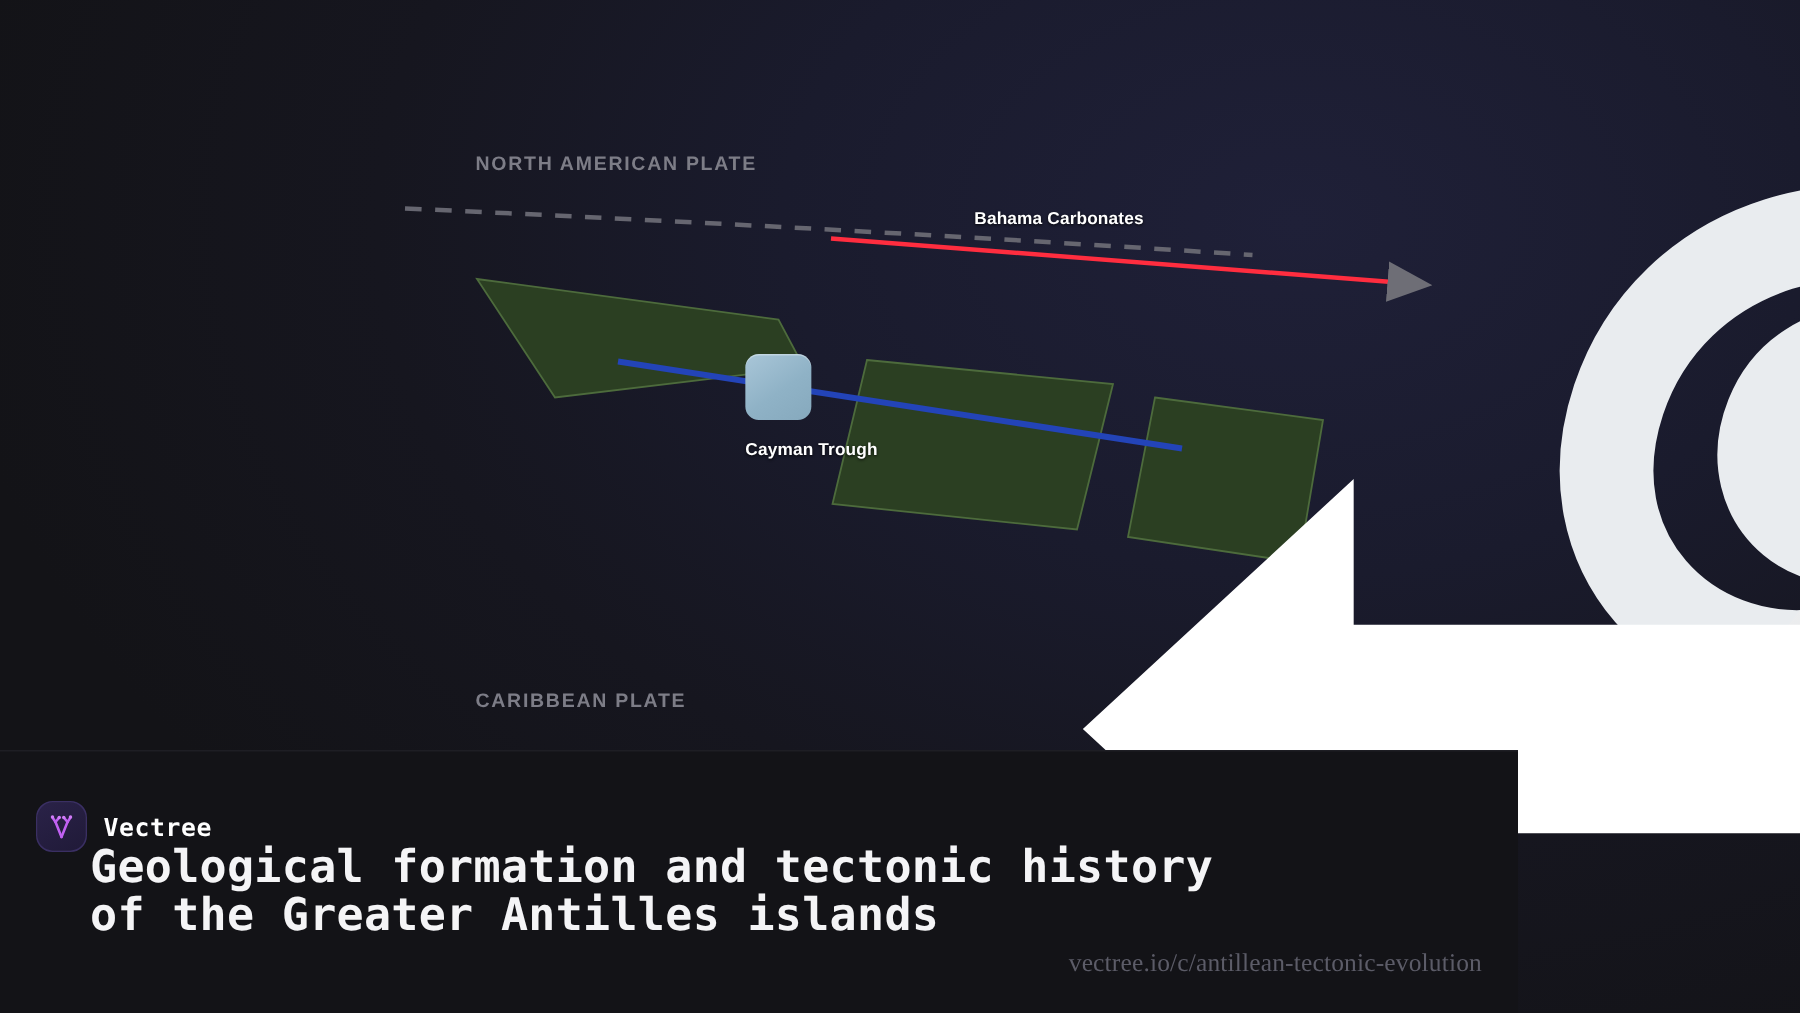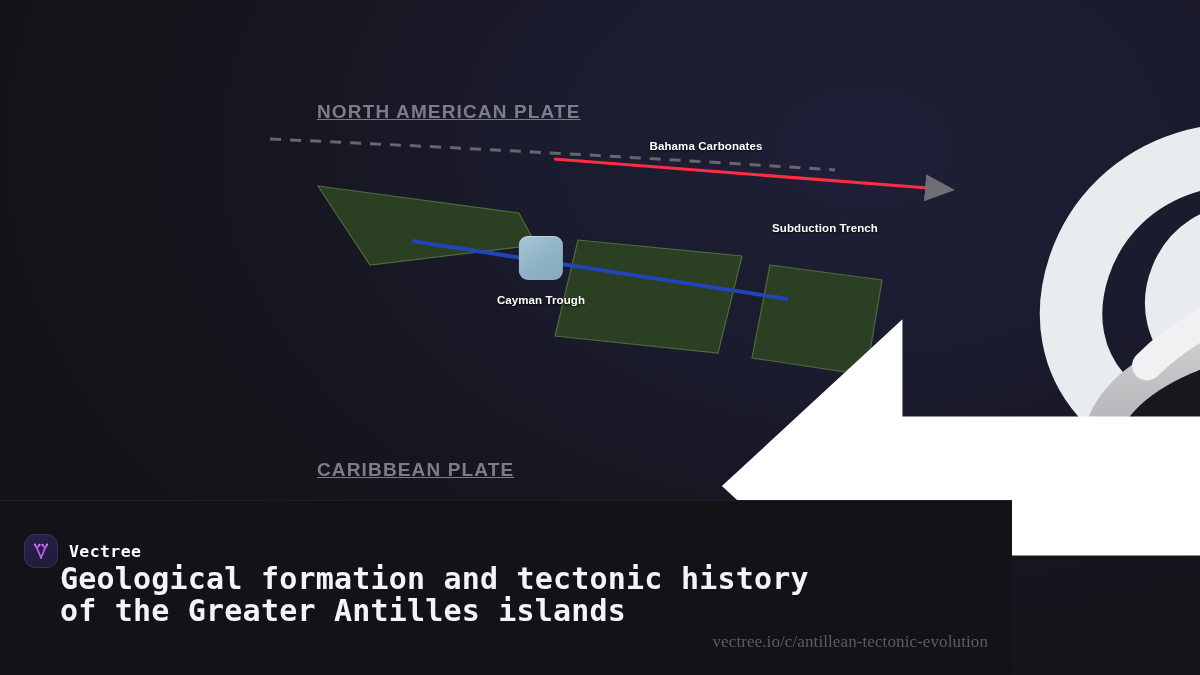--- a/index.html
+++ b/index.html
@@ -23,36 +23,35 @@
     position: absolute;
     left: 0; top: 0;
     width: 1200px; height: 500px;
   }
   #scene svg { position: absolute; left: 0; top: 0; width: 1200px; height: 500px; }
 
   
   .plate-caption {
     position: absolute;
     color: #7d7d87;
-    font-size: 19px;
+    font-size: 13px;
     font-weight: bold;
     letter-spacing: 1.15px;
     white-space: nowrap;
     font-family: "Liberation Sans", sans-serif;
-    text-decoration: underline;
   }
   #cap-north { left: 317px; top: 101px; }
   #cap-carib { left: 317px; top: 459px; }
 
   
   .feature {
     position: absolute;
     display: flex;
     flex-direction: column;
-    align-items: center;
+    align-items: flex-start;
     transform: translate(-50%, 0);
     white-space: nowrap;
   }
   .feature .glyph {
     font-size: 34px;
     line-height: 1;
     height: 42px;
     display: flex;
     align-items: center;
     justify-content: center;
@@ -170,30 +169,20 @@
         <svg width="48" height="44" viewBox="0 0 48 44">
           <path d="M33 8 C23 2 12 6 9 15 C6 24 13 31 21 30 C29 29 33 22 30 16 C27 11 20 11 18 16 C16 21 21 25 25 22" fill="none" stroke="#e9ecef" stroke-width="5.5" stroke-linecap="round"></path>
           <path d="M34 9 C42 14 44 24 38 31 C32 38 21 38 16 32" fill="url(#shellG)" stroke="#e4e7ea" stroke-width="3.5" stroke-linejoin="round"></path>
           <path d="M31 20 C36 22 37 28 33 31 C29 34 24 32 23 28 C22 24 27 19 31 20 Z" fill="#f6c79a"></path>
         </svg>
       </div>
       <div class="flabel">Bahama Carbonates</div>
     </div>
 
 
-    <div class="feature" style="left:825px; top:178px;">
-      <div class="glyph">
-        <svg width="52" height="40" viewBox="0 0 52 40">
-          <ellipse cx="26" cy="21" rx="23" ry="11" fill="url(#holeG)"></ellipse>
-          <ellipse cx="26" cy="22" rx="20.5" ry="9" fill="#17171c"></ellipse>
-          <path d="M8 15 C13 10 21 8 28 9" fill="none" stroke="#f1f1f3" stroke-width="2.4" stroke-linecap="round"></path>
-        </svg>
-      </div>
-      <div class="flabel">Subduction Trench</div>
-    </div>
 
     <div class="feature" style="left:541px; top:236px;">
       <div class="glyph" style="height:44px;">
         <div class="chip">
           <svg width="30" height="18" viewBox="0 0 30 18">
             <path d="M8 3 L1.5 9 L8 15 L8 11.5 L22 11.5 L22 15 L28.5 9 L22 3 L22 6.5 L8 6.5 Z" fill="#ffffff"></path>
           </svg>
         </div>
       </div>
       <div class="flabel" style="margin-top:14px;">Cayman Trough</div>

